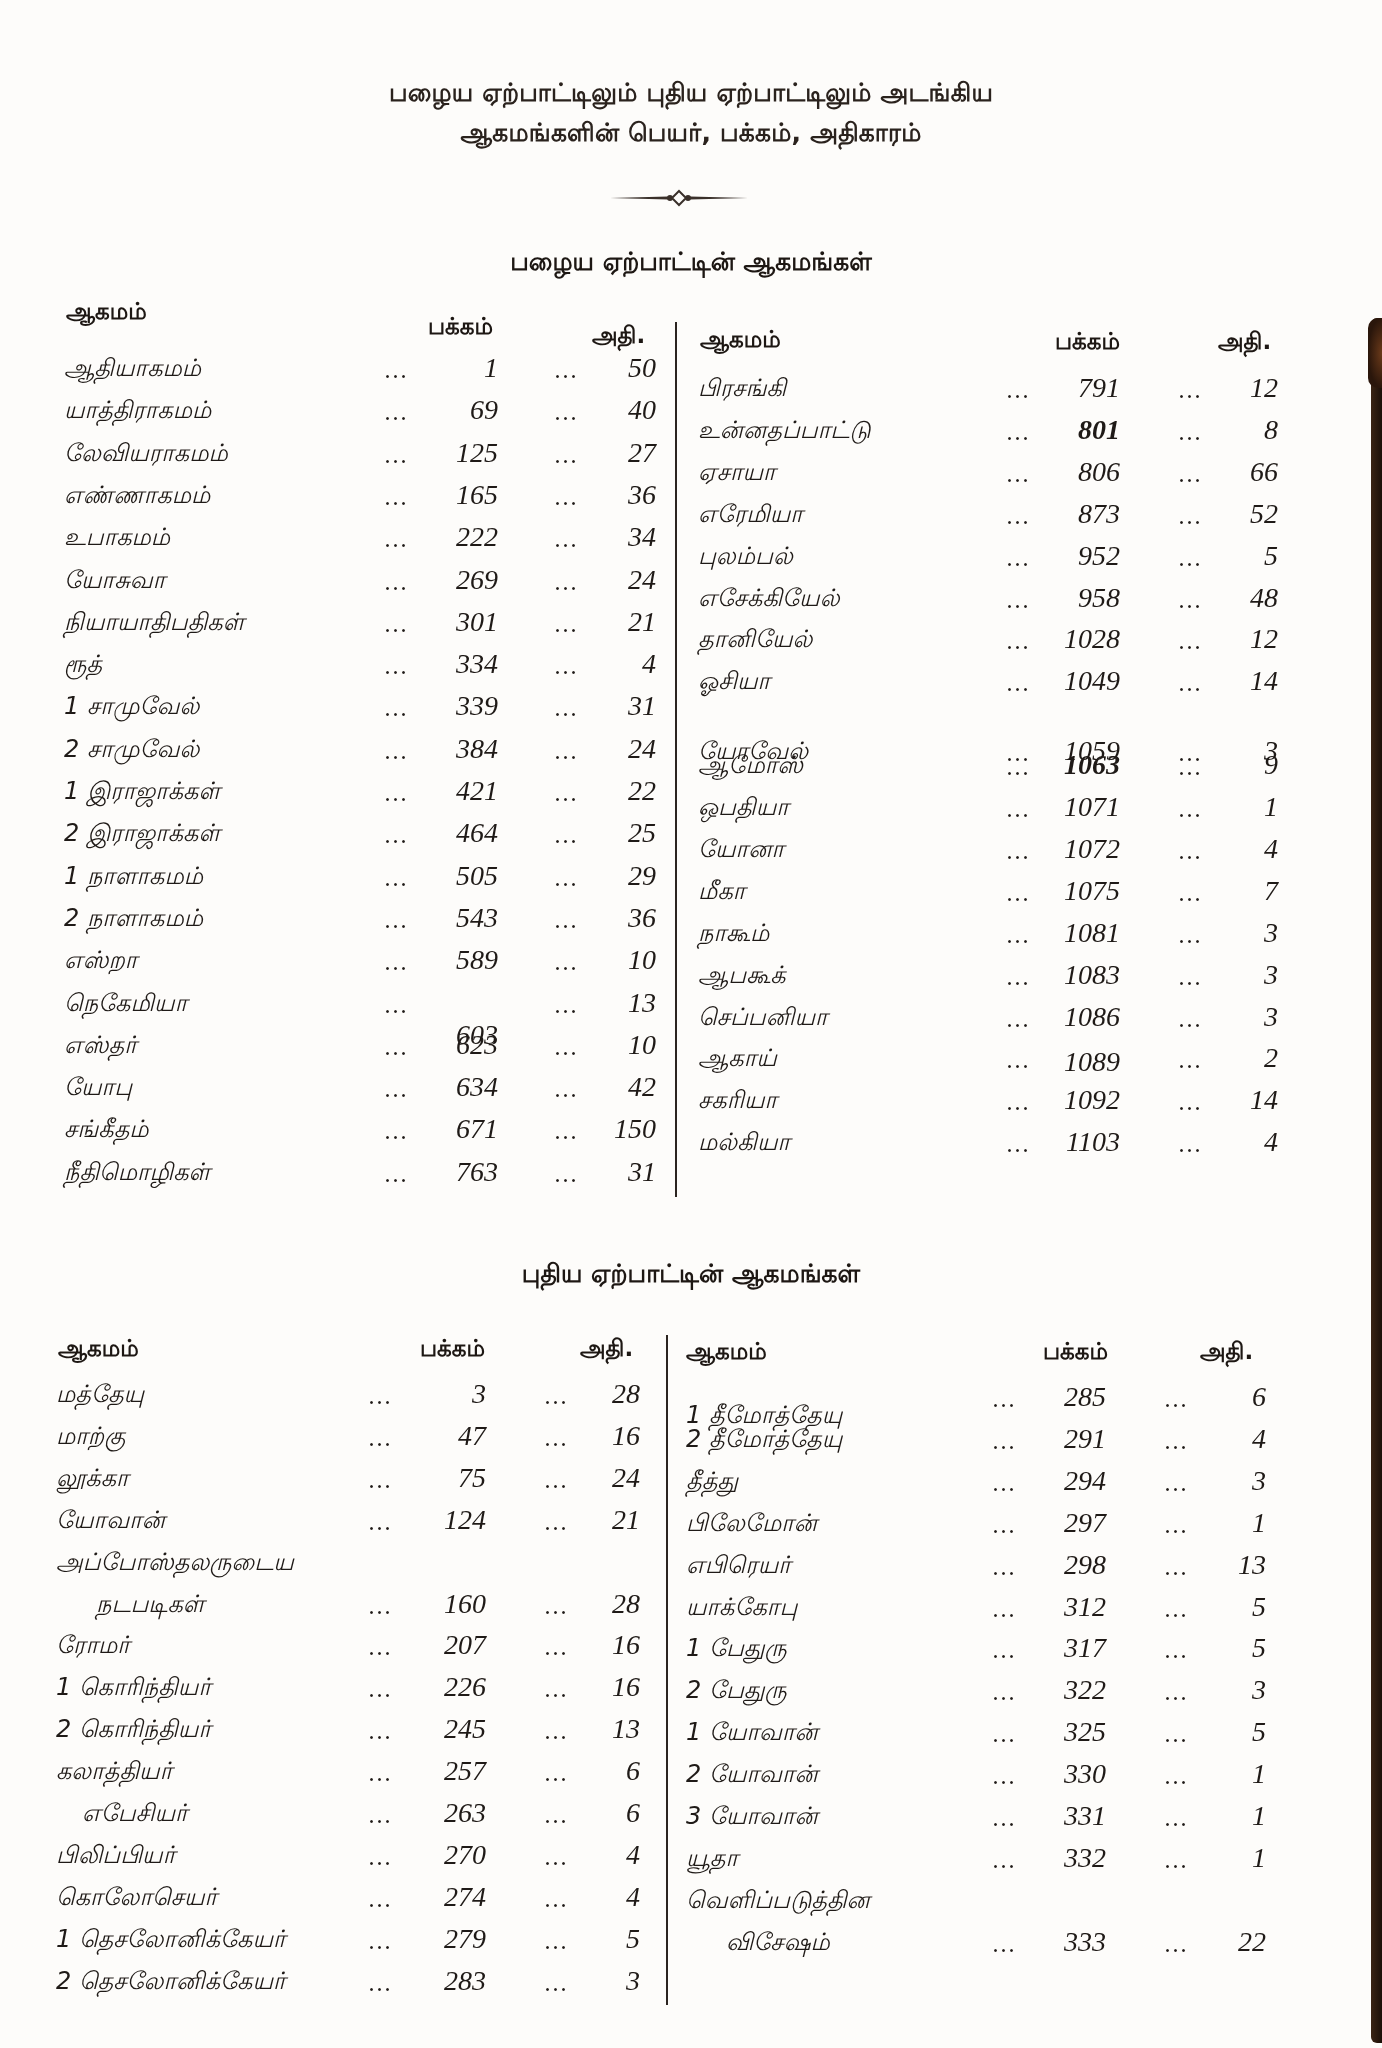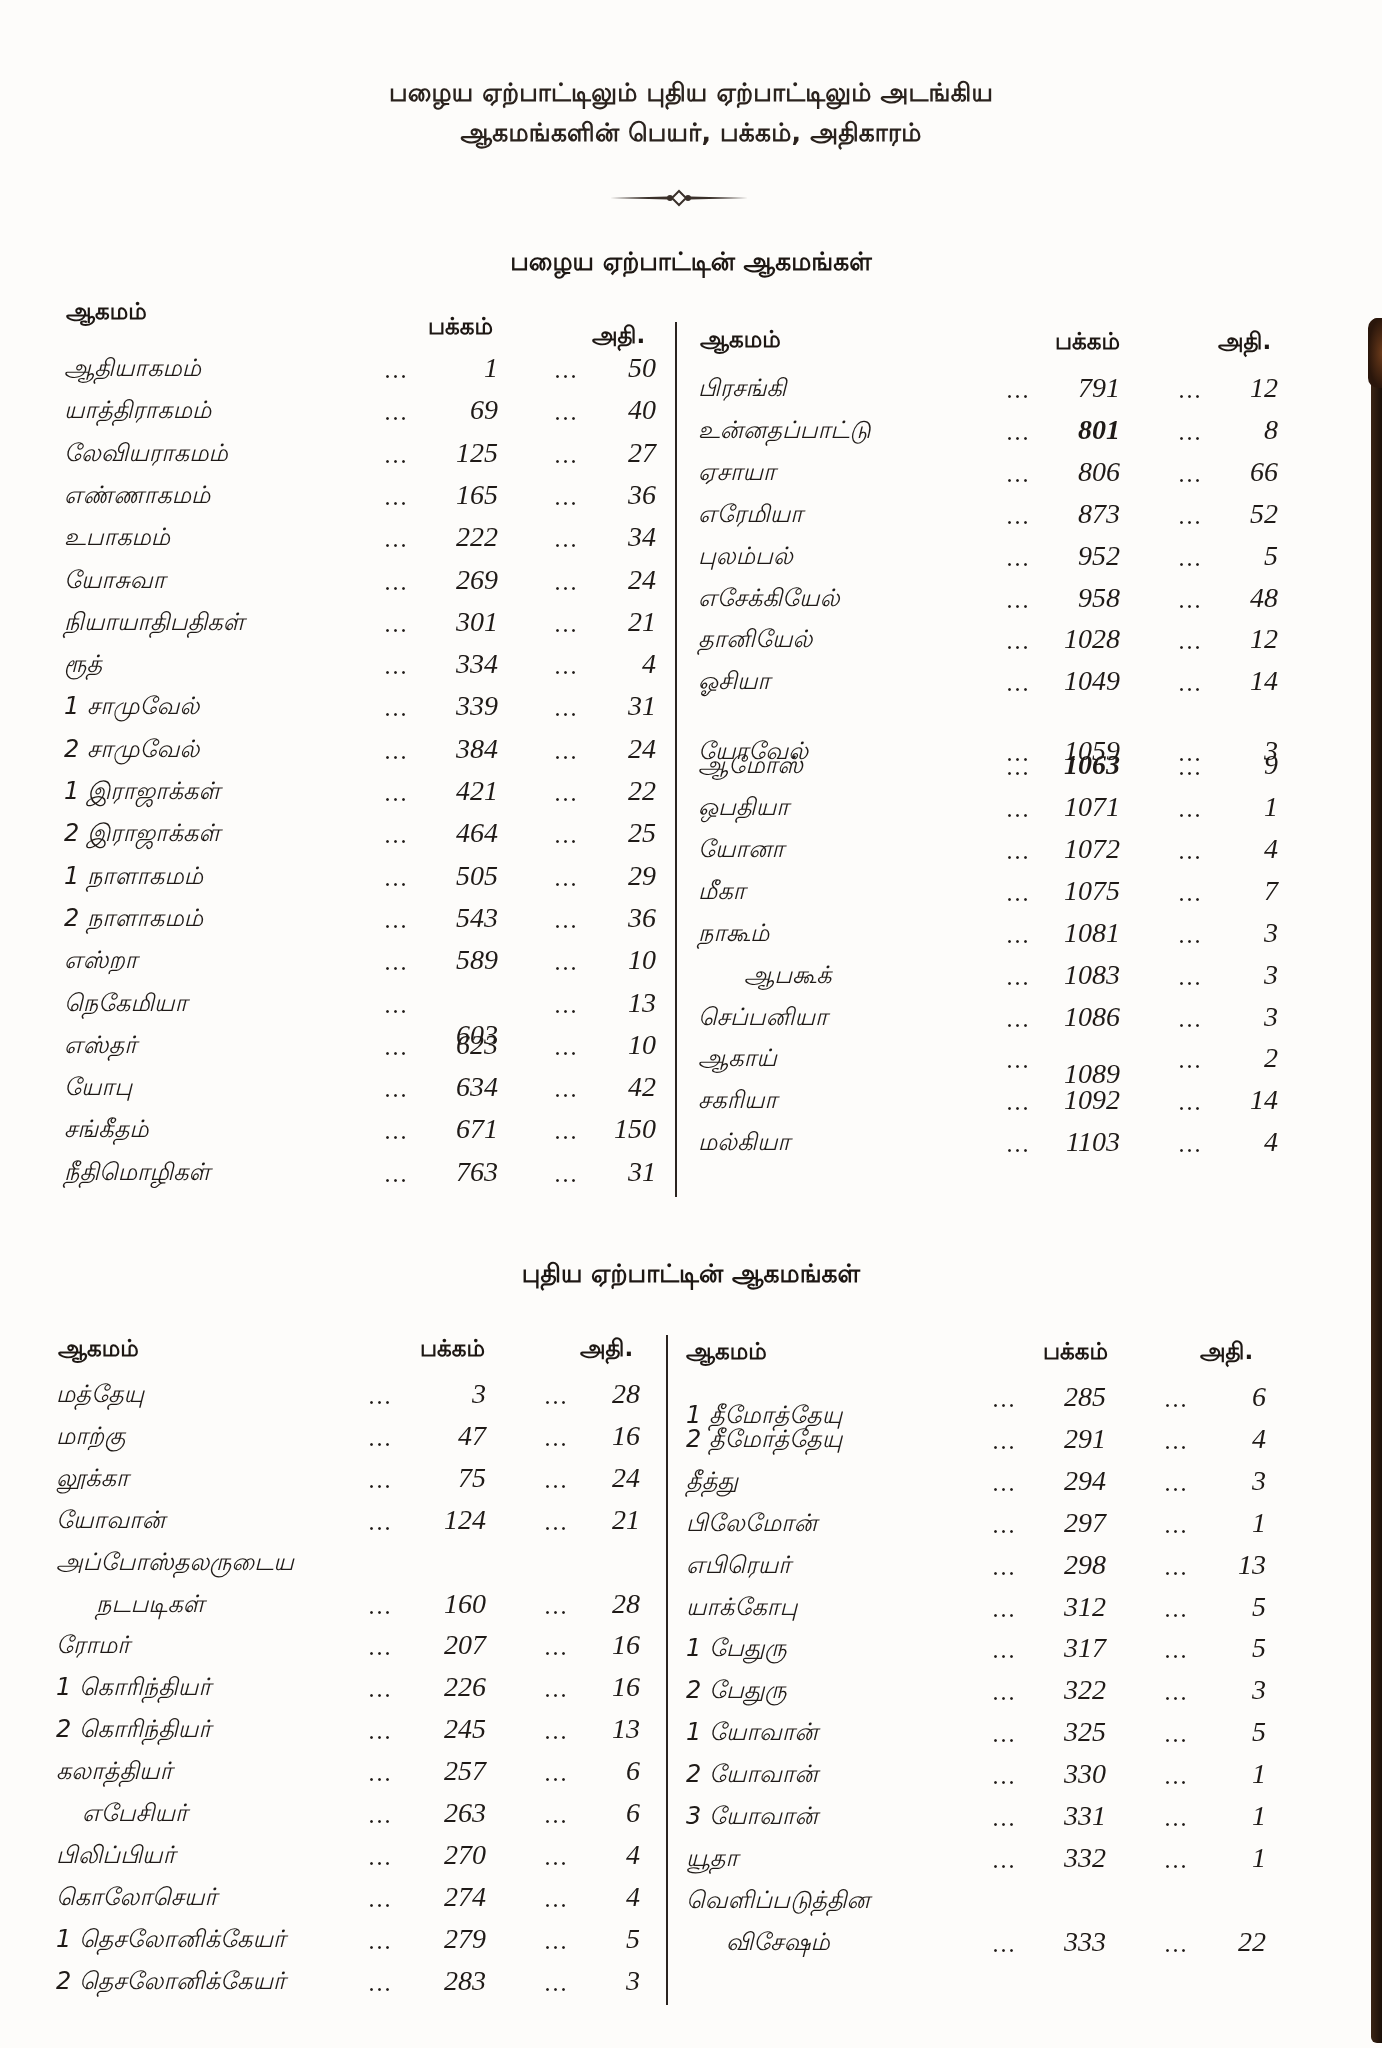--- a/index.html
+++ b/index.html
@@ -308,37 +308,37 @@
       <span class="num" style="right: 60px; top: 0px;">7</span>
     </div>
     <div class="row" style="top: 544.7px;">
       <span class="name" style="left: 0px; top: 2px;">நாகூம்</span>
       <span class="dots" style="left: 308px; top: 6px;">...</span>
       <span class="num" style="right: 218px; top: 0px;">1081</span>
       <span class="dots" style="left: 480px; top: 6px;">...</span>
       <span class="num" style="right: 60px; top: 0px;">3</span>
     </div>
     <div class="row" style="top: 586.6px;">
-      <span class="name" style="left: 0px; top: 2px; margin-left: 46px;">ஆபகூக்</span>
+      <span class="name" style="left: 0px; top: 2px;">ஆபகூக்</span>
       <span class="dots" style="left: 308px; top: 6px;">...</span>
       <span class="num" style="right: 218px; top: 0px;">1083</span>
       <span class="dots" style="left: 480px; top: 6px;">...</span>
       <span class="num" style="right: 60px; top: 0px;">3</span>
     </div>
     <div class="row" style="top: 628.5px;">
       <span class="name" style="left: 0px; top: 2px;">செப்பனியா</span>
       <span class="dots" style="left: 308px; top: 6px;">...</span>
       <span class="num" style="right: 218px; top: 0px;">1086</span>
       <span class="dots" style="left: 480px; top: 6px;">...</span>
       <span class="num" style="right: 60px; top: 0px;">3</span>
     </div>
     <div class="row" style="top: 670.4px;">
       <span class="name" style="left: 0px; top: 2px;">ஆகாய்</span>
       <span class="dots" style="left: 308px; top: 6px;">...</span>
-      <span class="num" style="right: 218px; top: 16px;">1089</span>
+      <span class="num" style="right: 218px; top: 4px;">1089</span>
       <span class="dots" style="left: 480px; top: 6px;">...</span>
       <span class="num" style="right: 60px; top: 0px;">2</span>
     </div>
     <div class="row" style="top: 712.3px;">
       <span class="name" style="left: 0px; top: 2px;">சகரியா</span>
       <span class="dots" style="left: 308px; top: 6px;">...</span>
       <span class="num" style="right: 218px; top: 0px;">1092</span>
       <span class="dots" style="left: 480px; top: 6px;">...</span>
       <span class="num" style="right: 60px; top: 0px;">14</span>
     </div>

